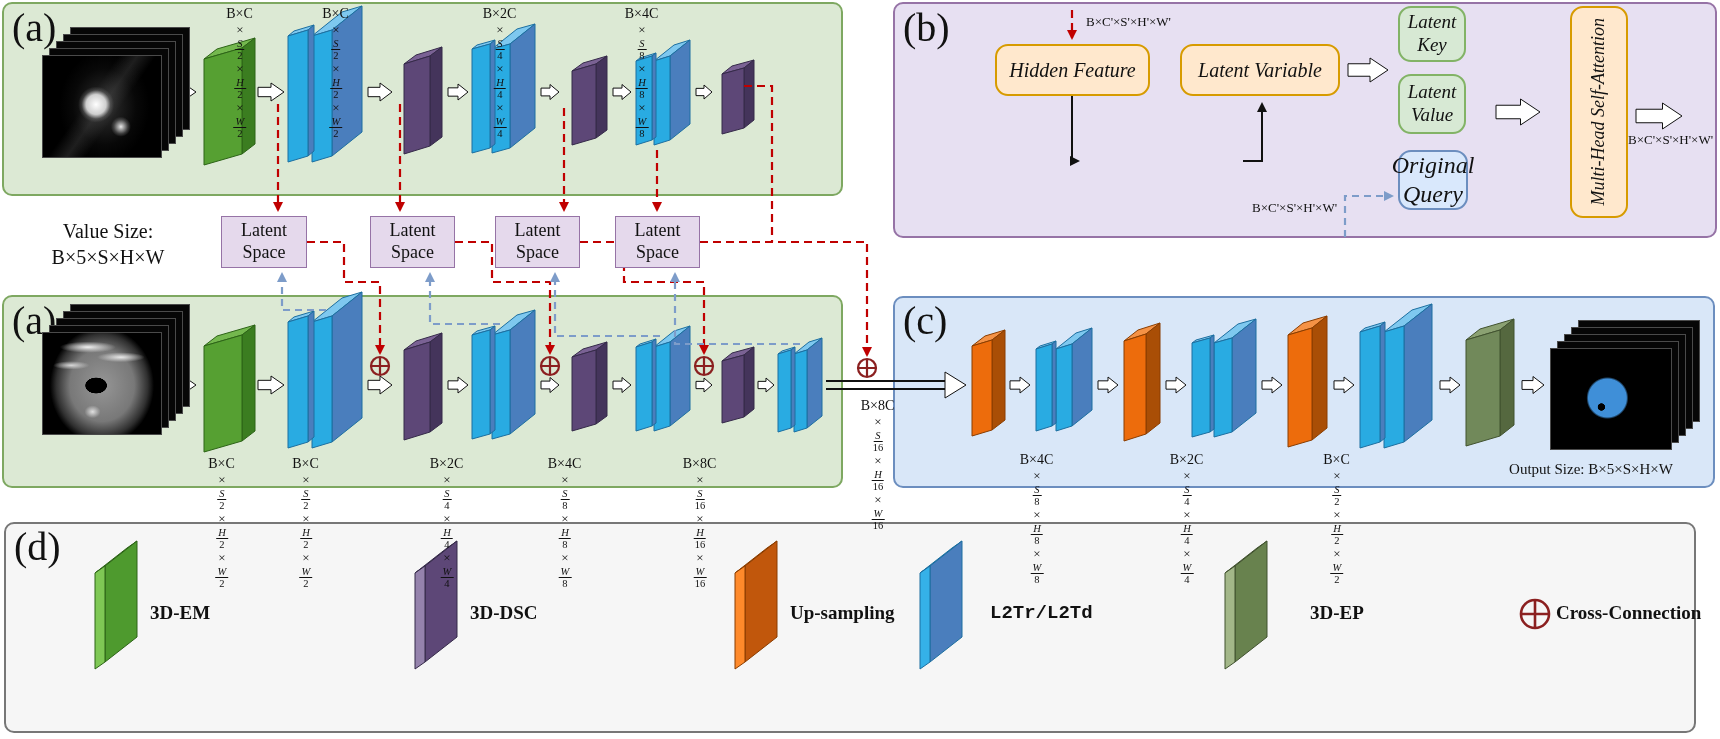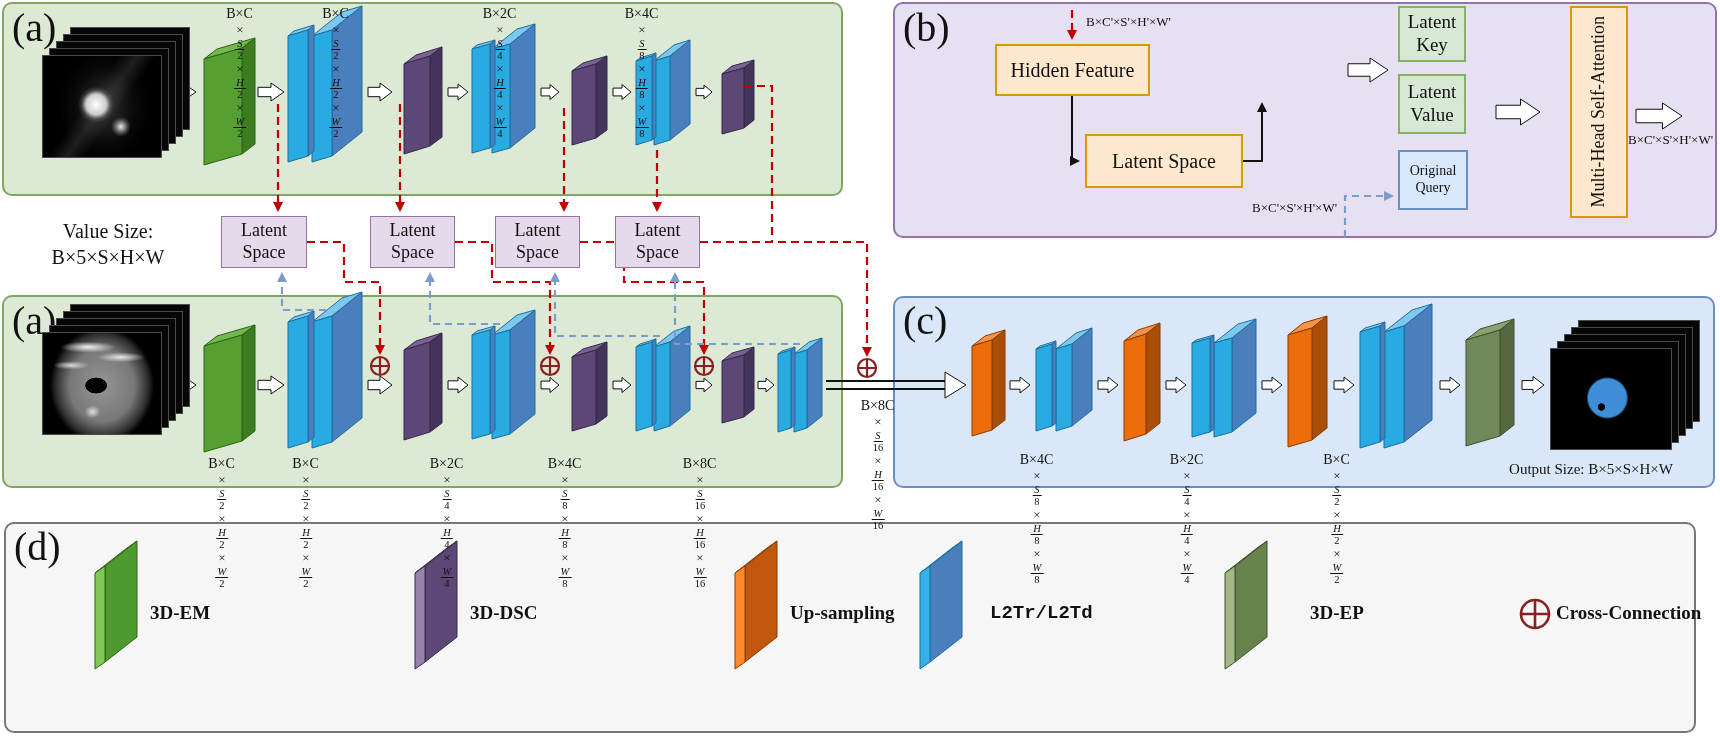--- a/index.html
+++ b/index.html
@@ -9,21 +9,21 @@
   .lbl{position:absolute;color:#111;white-space:nowrap;font-family:"Liberation Serif",serif;}
   .cx{transform:translateX(-50%);}
   .plabel{font-size:40px;line-height:1;}
   .dim{display:flex;align-items:center;font-size:14px;flex-direction:column;}
   .dim .pf{margin-right:1px;}
   .dim .sep{margin:0 2px;font-size:13px;}
   .dim .fr{display:inline-flex;flex-direction:column;align-items:center;line-height:1.05;font-size:10.5px;}
   .dim .fr .n{border-bottom:1px solid #111;padding:0 2px;font-style:italic;}
   .dim .fr .d{padding:0 2px;}
   .nodebox{position:absolute;box-sizing:border-box;display:flex;align-items:center;justify-content:center;text-align:center;color:#111;line-height:1.2;}
-  .rounded{border-radius:0;}
+  .rounded{border-radius:13px;font-style:italic;}
   .stack-frame{position:absolute;background:#060606;border:1px solid #4a4a4a;box-sizing:border-box;}
   .img-pet{background:
     radial-gradient(circle 18px at 45% 48%, #ffffff, #cfcfcf 55%, rgba(130,130,130,.35) 80%, rgba(0,0,0,0)),
     radial-gradient(circle 10px at 66% 70%, #e8e8e8, rgba(150,150,150,.35) 70%, rgba(0,0,0,0)),
     radial-gradient(ellipse 45px 55px at 52% 50%, rgba(110,110,110,.45), rgba(40,40,40,.2) 70%, rgba(0,0,0,0)),
     linear-gradient(125deg, rgba(90,90,90,0) 40%, rgba(120,120,120,.25) 50%, rgba(0,0,0,0) 60%),
     #000;}
   .img-ct{background:
     radial-gradient(ellipse 40px 8px at 38% 14%, #f0f0f0, rgba(240,240,240,0) 70%),
     radial-gradient(ellipse 34px 7px at 66% 24%, #e8e8e8, rgba(232,232,232,0) 70%),
@@ -509,24 +509,24 @@
   </div>
   <div class="nodebox" style="left: 495px; top: 216px; width: 85px; height: 52px; border: 1.5px solid rgb(150, 115, 166); font-size: 18px; background: rgb(229, 217, 236);">
     <span><span>Latent</span><br><span>Space</span></span>
   </div>
   <div class="nodebox" style="left: 615px; top: 216px; width: 85px; height: 52px; border: 1.5px solid rgb(150, 115, 166); font-size: 18px; background: rgb(229, 217, 236);">
     <span><span>Latent</span><br><span>Space</span></span>
   </div>
 
   <div class="lbl" style="left:1086px;top:14px;font-size:13px;">B×C'×S'×H'×W'</div>
   <div class="nodebox rounded" style="left: 995px; top: 44px; width: 155px; height: 52px; border: 2px solid rgb(215, 155, 0); font-size: 20px; background: rgb(255, 232, 205);">Hidden Feature</div>
-  <div class="nodebox rounded" style="left: 1085px; top: 134px; width: 158px; height: 54px; border: 2px solid rgb(215, 155, 0); font-size: 20px; background: rgb(255, 232, 205);">Latent Space</div>
+  <div class="nodebox rounded" style="left: 1180px; top: 44px; width: 160px; height: 52px; border: 2px solid rgb(215, 155, 0); font-size: 20px; background: rgb(255, 232, 205);">Latent Variable</div>
   <div class="nodebox rounded" style="left: 1398px; top: 6px; width: 68px; height: 56px; border: 2px solid rgb(130, 179, 102); font-size: 19px; background: rgb(215, 233, 212);">Latent Key</div>
   <div class="nodebox rounded" style="left: 1398px; top: 74px; width: 68px; height: 60px; border: 2px solid rgb(130, 179, 102); font-size: 19px; background: rgb(215, 233, 212);">Latent Value</div>
-  <div class="nodebox rounded" style="left: 1398px; top: 150px; width: 70px; height: 60px; border: 2px solid rgb(108, 142, 191); font-size: 14px; background: rgb(217, 232, 252);">Original Query</div>
+  <div class="nodebox rounded" style="left: 1398px; top: 150px; width: 70px; height: 60px; border: 2px solid rgb(108, 142, 191); font-size: 24px; background: rgb(217, 232, 252);">Original Query</div>
   <div class="lbl" style="left:1187px;top:200px;width:150px;text-align:right;font-size:13px;">B×C'×S'×H'×W'</div>
   <div class="nodebox rounded" style="left: 1570px; top: 6px; width: 58px; height: 212px; border: 2px solid rgb(215, 155, 0); background: rgb(255, 232, 205);">
     <span class="mhsa-text">Multi-Head Self-Attention</span>
   </div>
   <div class="lbl" style="left:1596px;top:132px;width:117px;text-align:right;font-size:13px;">B×C'×S'×H'×W'</div>
 
   <div class="lbl legend-label" style="left:150px;top:602px;">3D-EM</div>
   <div class="lbl legend-label" style="left:470px;top:602px;">3D-DSC</div>
   <div class="lbl legend-label" style="left:790px;top:602px;">Up-sampling</div>
   <div class="lbl legend-label" style="left:990px;top:602px;font-family:Liberation Mono, monospace;">L2Tr/L2Td</div>

